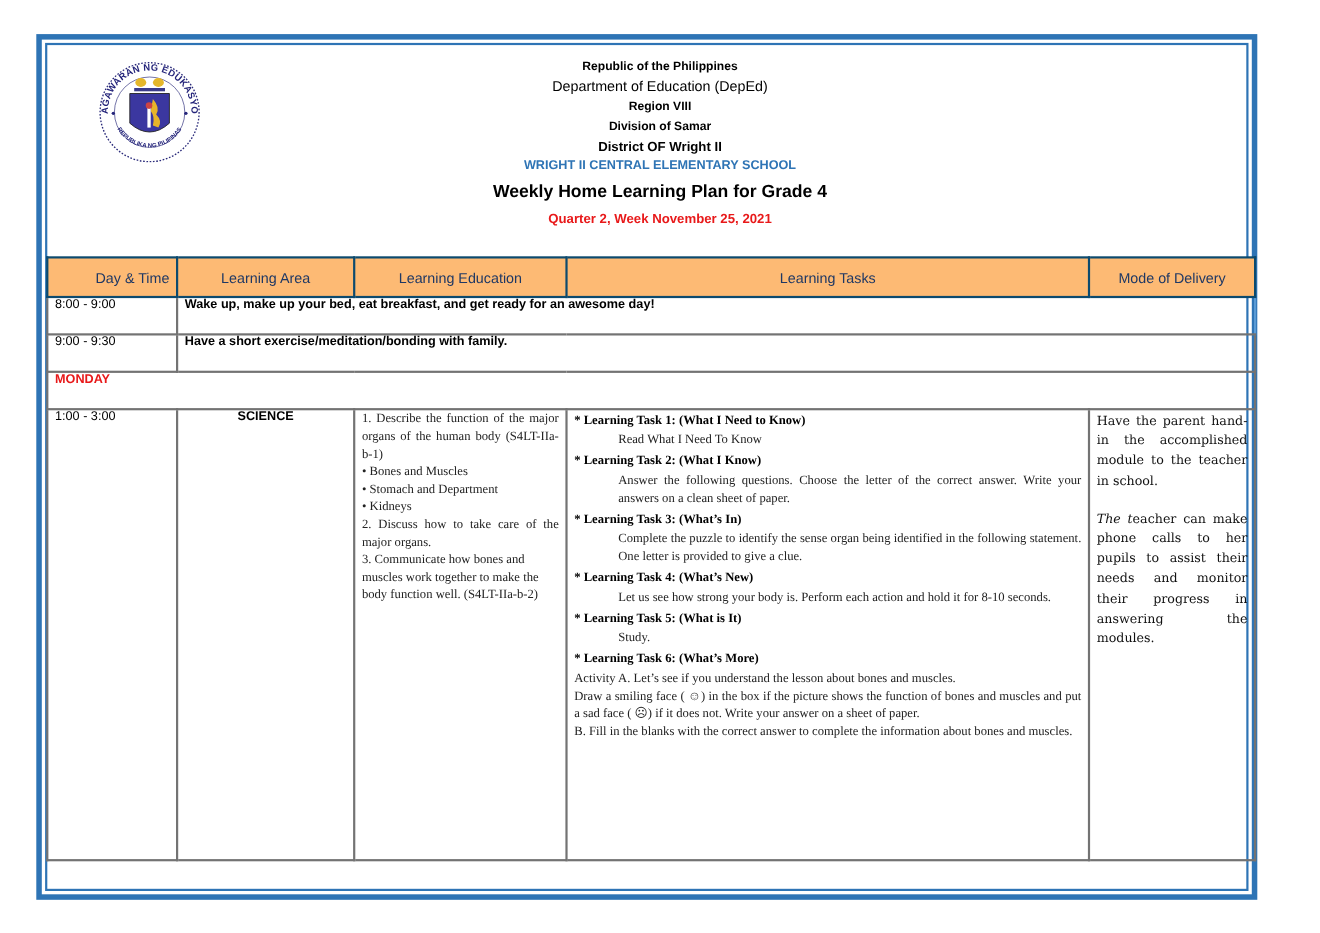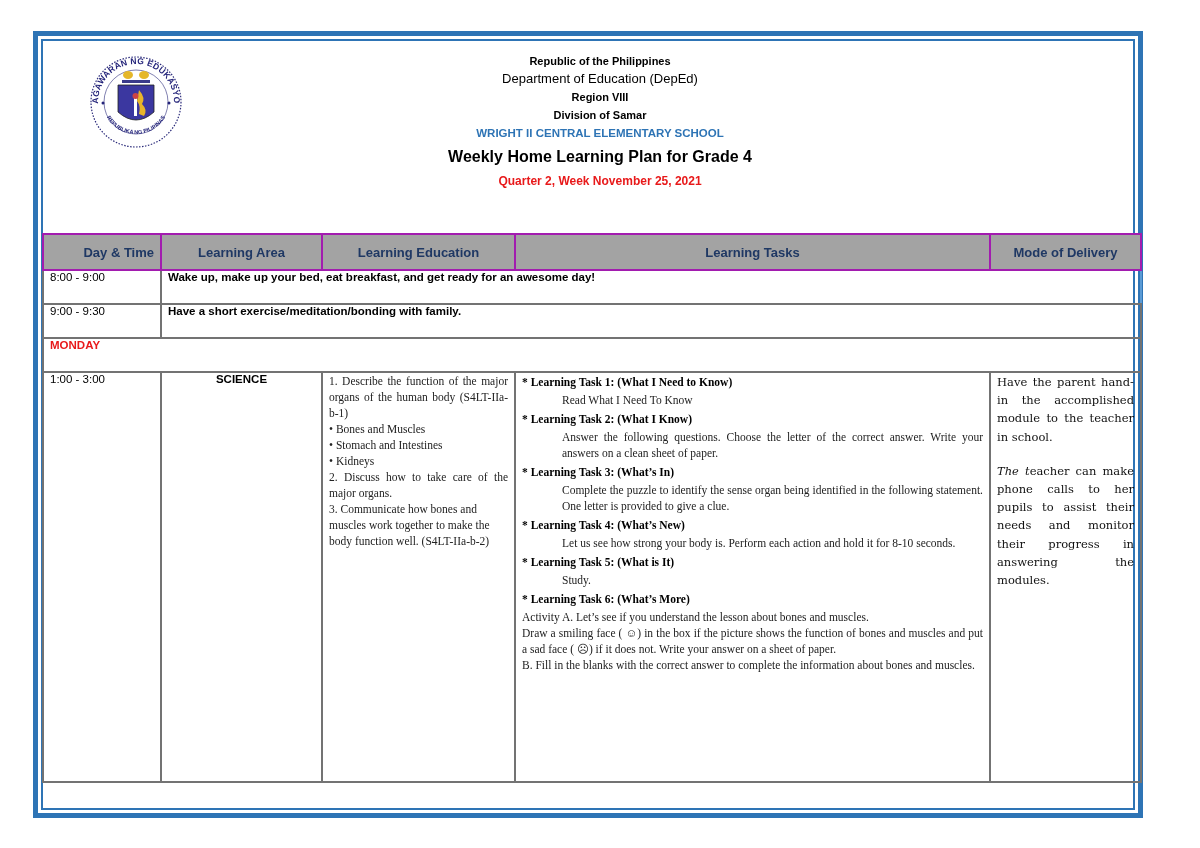--- a/index.html
+++ b/index.html
@@ -27,22 +27,22 @@
     .h-sy { font-size: 11.5px; }
     .h-title { font-size: 16px; font-weight: bold; color: #000000; line-height: 26px; margin-top: 2px; }
     .h-week { font-size: 12px; font-weight: bold; color: #e8191a; line-height: 22px; }
 
     table.plan {
       position: absolute; left: 42px; top: 233px; width: 1098px;
       border-collapse: collapse; table-layout: fixed;
       font-family: "Liberation Sans", sans-serif;
     }
     table.plan th {
-      background: #a3a3a3; color: #1f3864; font-size: 13px; font-weight: bold;
-      height: 34px; border: 2px solid #a21caf; padding: 0 6px;
+      background: #fdba74; color: #1f3864; font-size: 13px; font-weight: normal;
+      height: 34px; border: 2px solid #0c4a6e; padding: 0 6px;
     }
     table.plan td { border: 2px solid #737373; font-size: 11.5px; vertical-align: top; padding: 0 6px; }
     .row-sched td { height: 32px; vertical-align: middle; font-weight: normal; }
     .row-sched .act { font-weight: bold; }
     .row-first td { border-top-color: #5b9bd5; }
     .row-first td.right-edge { border-right-color: #5b9bd5; }
     .row-day td { height: 32px; vertical-align: middle; color: #e8191a; font-weight: bold; font-size: 12px; }
     .row-main td { padding-top: 6px; height: 408px; }
     .area { text-align: center; font-weight: bold; font-size: 11.5px; }
     .serif { font-family: "Liberation Serif", serif; font-size: 12.5px; line-height: 16px; color: #222; }
@@ -84,20 +84,21 @@
     <circle cx="19" cy="49" r="1.5" fill="#24247a"></circle>
     <circle cx="85" cy="49" r="1.5" fill="#24247a"></circle>
   </svg>
 </div>
 
 <div class="header">
   <div class="l h-rep">Republic of the Philippines</div>
   <div class="l h-dep">Department of Education (DepEd)</div>
   <div class="l h-reg">Region VIII</div>
   <div class="l h-div">Division of Samar</div>
+  <div class="l h-dis">District OF Wright II</div>
   <div class="l h-sch">WRIGHT II CENTRAL ELEMENTARY SCHOOL</div>
   <div class="h-title">Weekly Home Learning Plan for Grade 4</div>
   <div class="h-week">Quarter 2, Week November 25, 2021</div>
 </div>
 
 <table class="plan">
   <colgroup>
     <col style="width:118px">
     <col style="width:161px">
     <col style="width:193px">
@@ -124,21 +125,21 @@
     </tr>
     <tr class="row-day">
       <td colspan="5">MONDAY</td>
     </tr>
     <tr class="row-main">
       <td>1:00 - 3:00</td>
       <td class="area">SCIENCE</td>
       <td class="serif comp">
         <div>1. Describe the function of the major organs of the human body (S4LT-IIa-b-1)</div>
         <div>• Bones and Muscles</div>
-        <div>• Stomach and Intestines</div>
+        <div>• Stomach and Department</div>
         <div>• Kidneys</div>
         <div>2. Discuss how to take care of the major organs.</div>
         <div style="text-align:left">3. Communicate how bones and muscles work together to make the body function well. (S4LT-IIa-b-2)</div>
       </td>
       <td class="serif" style="text-align:justify">
         <div class="task-h">* Learning Task 1: (What I Need to Know)</div>
         <div class="task-b">Read What I Need To Know</div>
         <div class="task-h">* Learning Task 2: (What I Know)</div>
         <div class="task-b">Answer the following questions. Choose the letter of the correct answer. Write your answers on a clean sheet of paper.</div>
         <div class="task-h">* Learning Task 3: (What’s In)</div>

